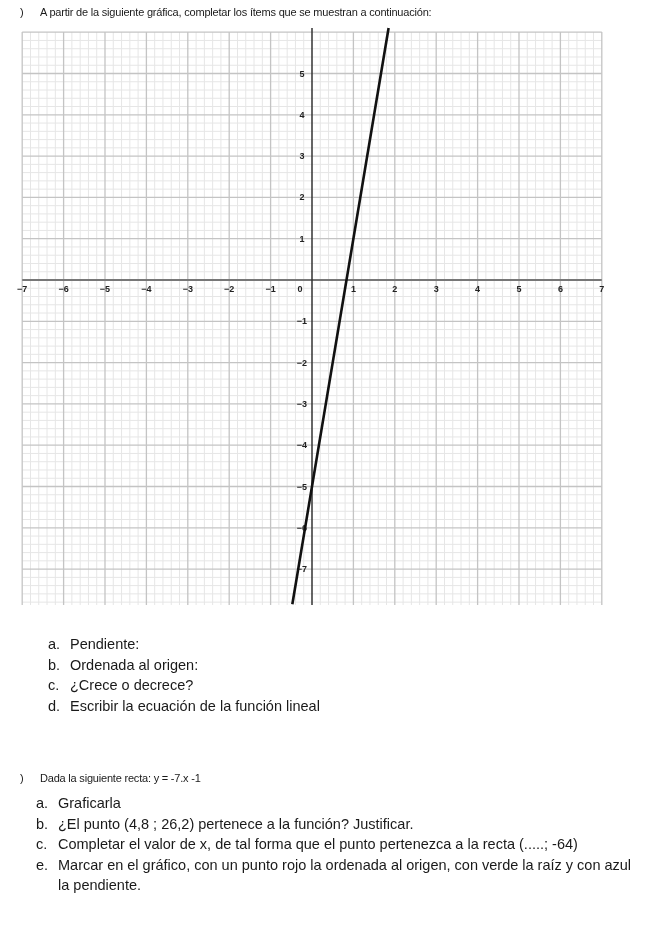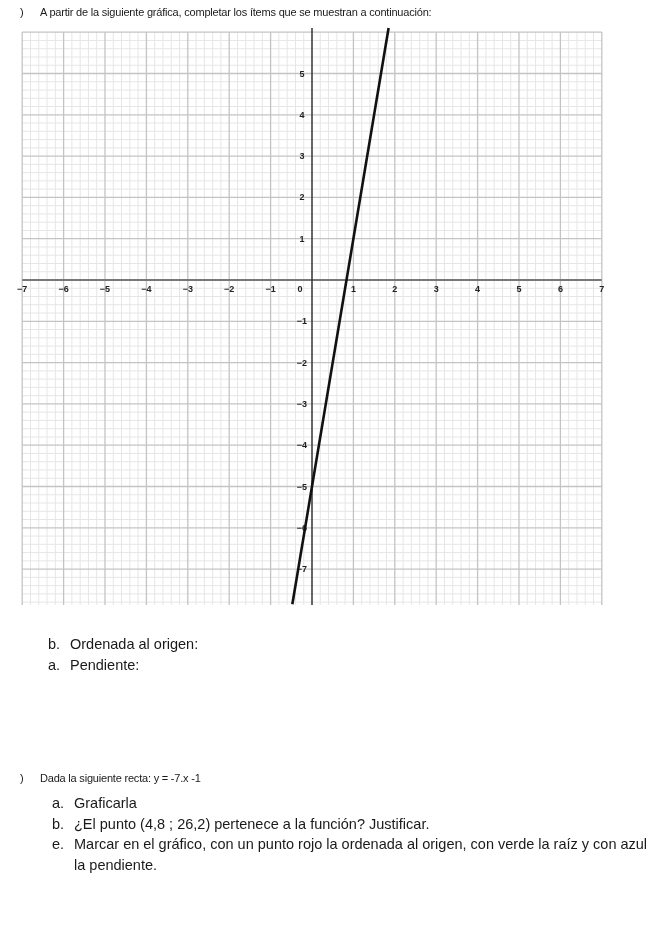--- a/index.html
+++ b/index.html
@@ -187,28 +187,31 @@
     <text x="302" y="324.3" text-anchor="middle" class="tick">−1</text>
     <text x="302" y="241.7" text-anchor="middle" class="tick">1</text>
     <text x="302" y="200.4" text-anchor="middle" class="tick">2</text>
     <text x="302" y="159.10000000000002" text-anchor="middle" class="tick">3</text>
     <text x="302" y="117.80000000000001" text-anchor="middle" class="tick">4</text>
     <text x="302" y="76.5" text-anchor="middle" class="tick">5</text>
     <line x1="292.335" y1="604.2049999999999" x2="388.59" y2="28.07000000000002" stroke="#111111" stroke-width="2.6" stroke-linecap="butt"></line>
   </svg>
 
 <ul class="list" style="left:48px; top:634px;">
+  <li><span class="mk">a.</span><span>Pendiente:</span></li>
   <li><span class="mk">b.</span><span>Ordenada al origen:</span></li>
-  <li><span class="mk">a.</span><span>Pendiente:</span></li>
+  <li><span class="mk">c.</span><span>¿Crece o decrece?</span></li>
+  <li><span class="mk">d.</span><span>Escribir la ecuación de la función lineal</span></li>
 </ul>
 
 <div class="q-header" style="top:772px;">
   <span class="paren">)</span><span>Dada la siguiente recta: y = -7.x -1</span>
 </div>
 
-<ul class="list" style="left:52px; top:793px; width:600px;">
+<ul class="list" style="left:36px; top:793px; width:600px;">
   <li><span class="mk">a.</span><span>Graficarla</span></li>
   <li><span class="mk">b.</span><span>¿El punto (4,8 ; 26,2) pertenece a la función? Justificar.</span></li>
+  <li><span class="mk">c.</span><span>Completar el valor de x, de tal forma que el punto pertenezca a la recta (.....;  -64)</span></li>
   <li class="wrap" style="display:flex; line-height:20.5px;">
       <span class="mk" style="flex:0 0 22px;">e.</span>
       <span style="width:580px;">Marcar en el gráfico, con un punto rojo la ordenada al origen, con verde la raíz y con azul la pendiente.</span>
     </li>
 </ul>
 
 </body></html>

